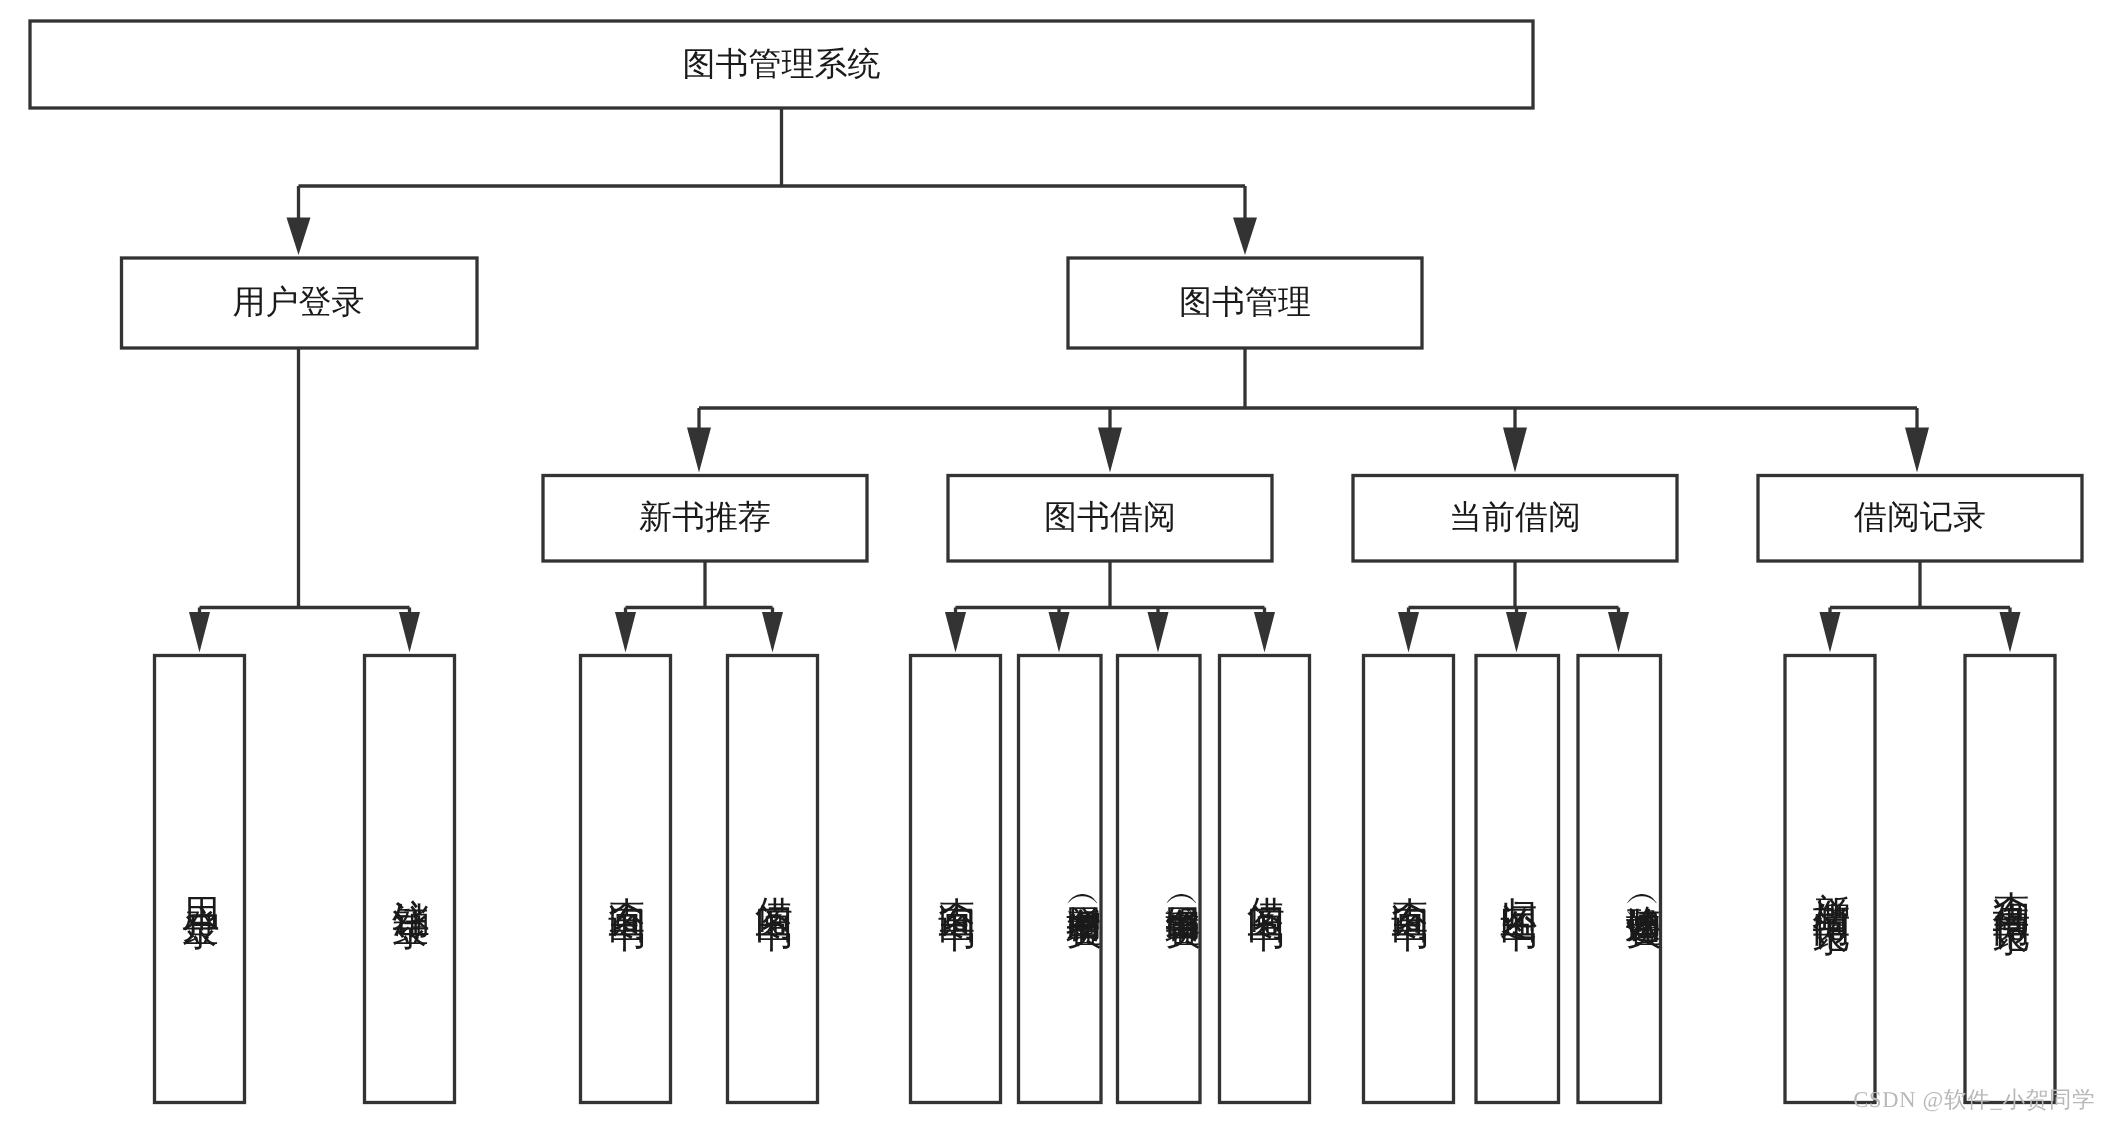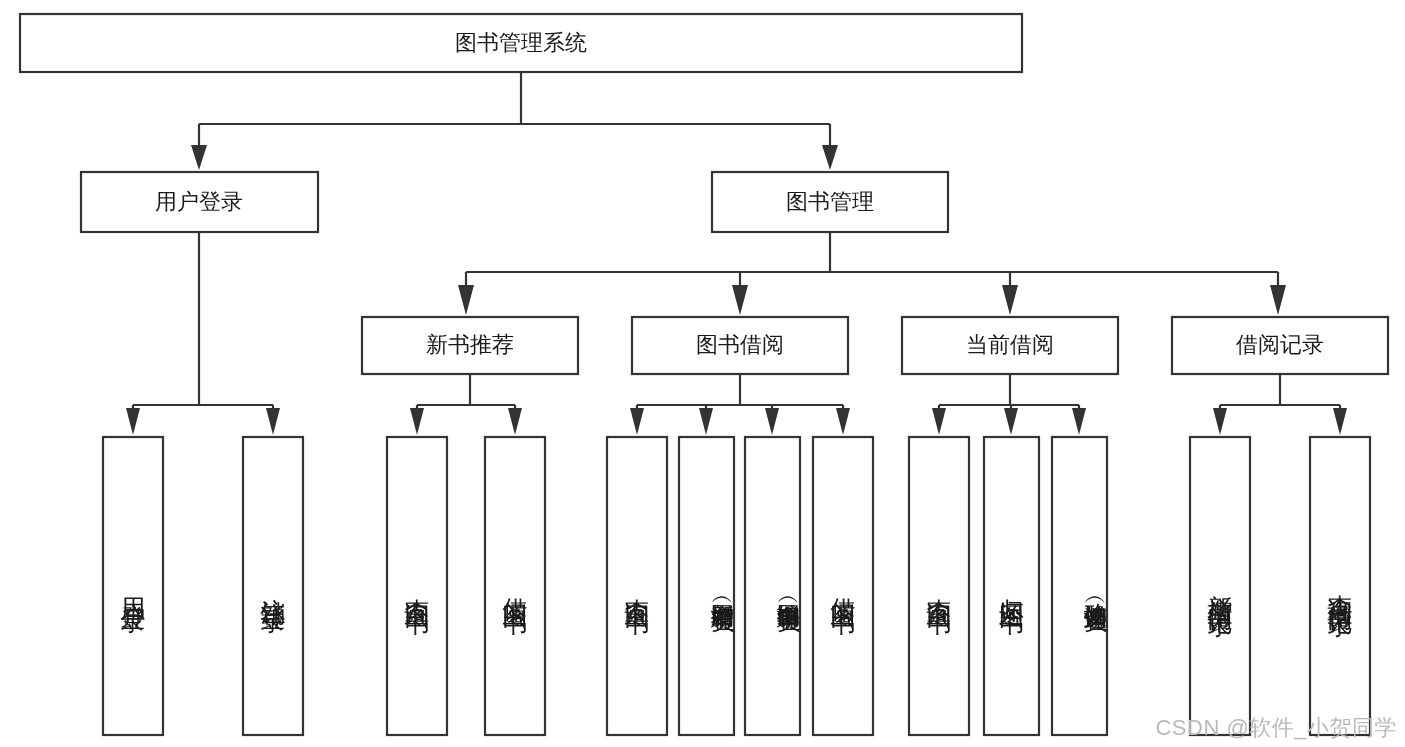--- a/index.html
+++ b/index.html
@@ -44,22 +44,22 @@
     stroke-linecap: butt;
   }
   .arrow-head {
     fill: #333333;
     stroke: none;
   }
   .watermark {
     position: absolute;
     right: 8px;
     bottom: 4px;
-    font-family: Liberation Sans, sans-serif;
-    font-size: 22px;
+    font-family: Liberation Serif, serif;
+    font-size: 15px;
     color: #b9b9b9;
     letter-spacing: 0.5px;
     white-space: nowrap;
     user-select: none;
   }
 </style>
 </head>
 <body>
 
 <div id="canvas-wrap">

